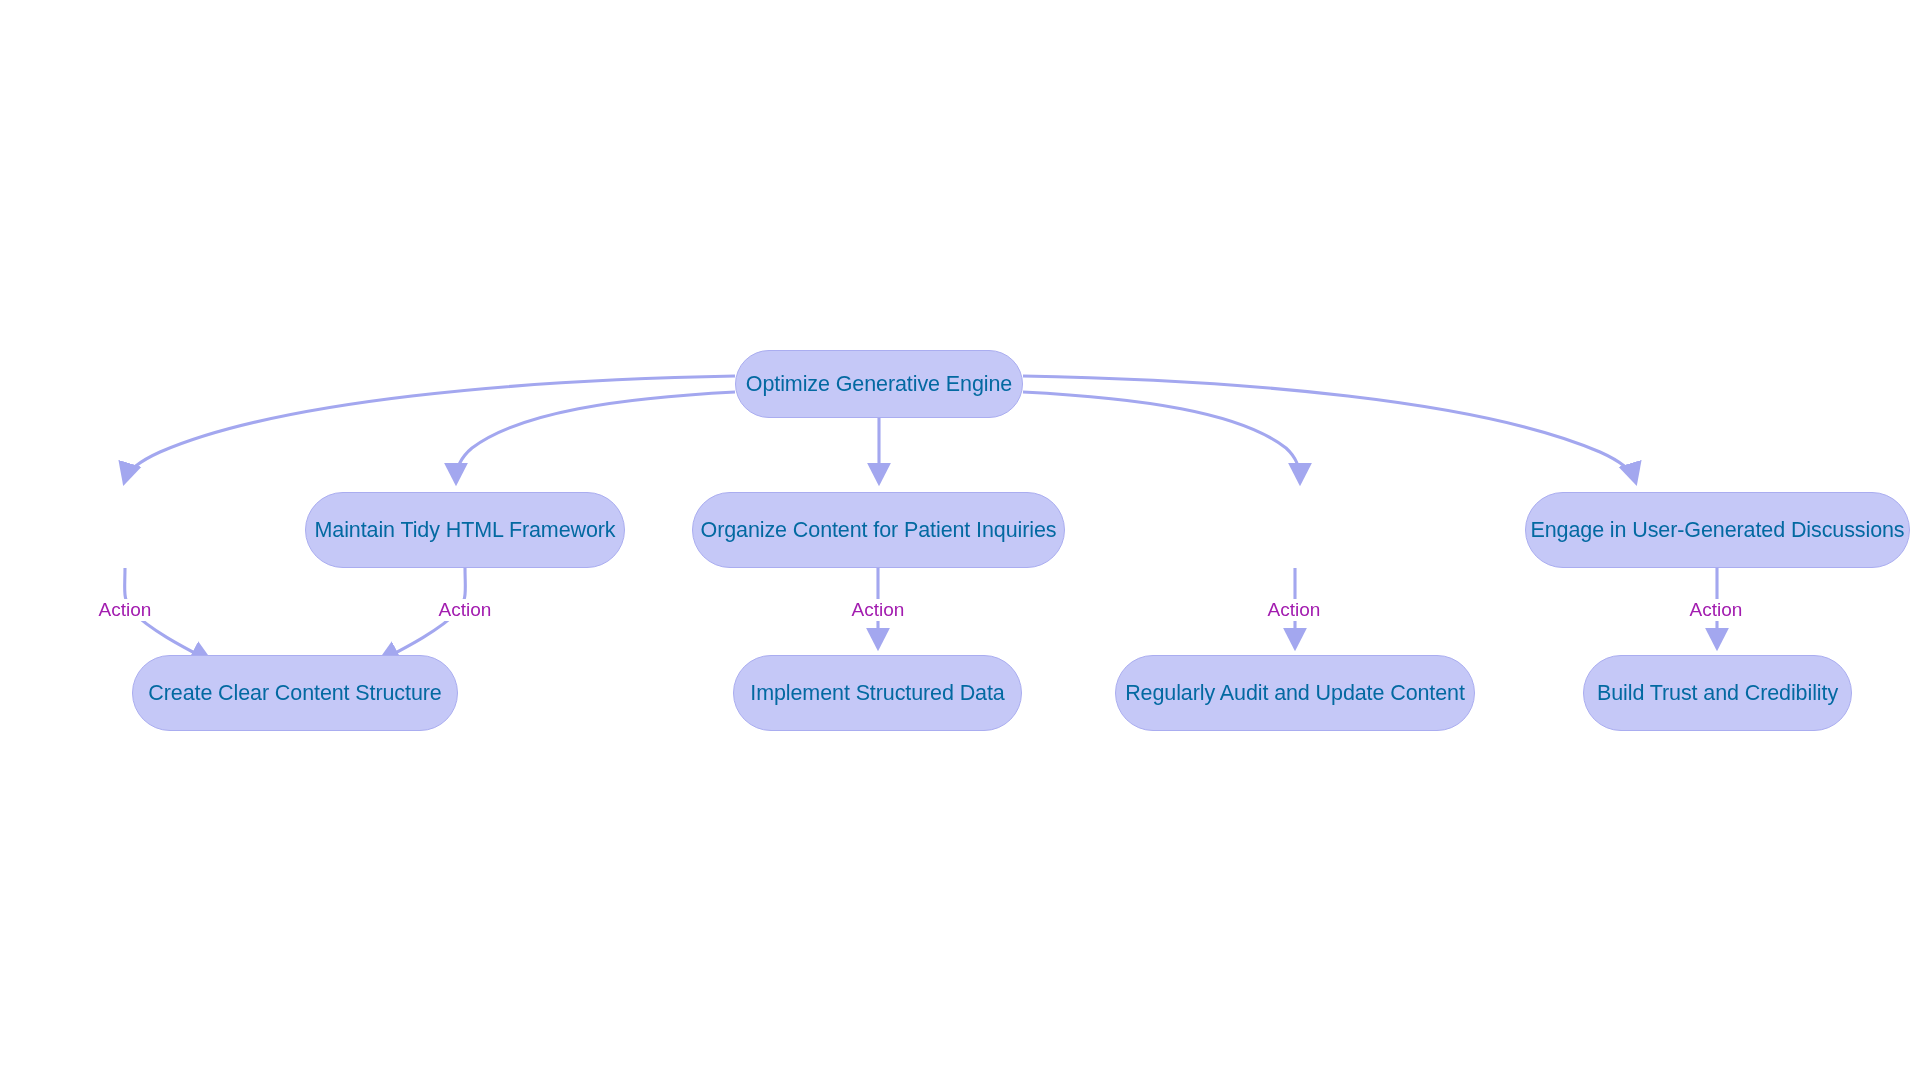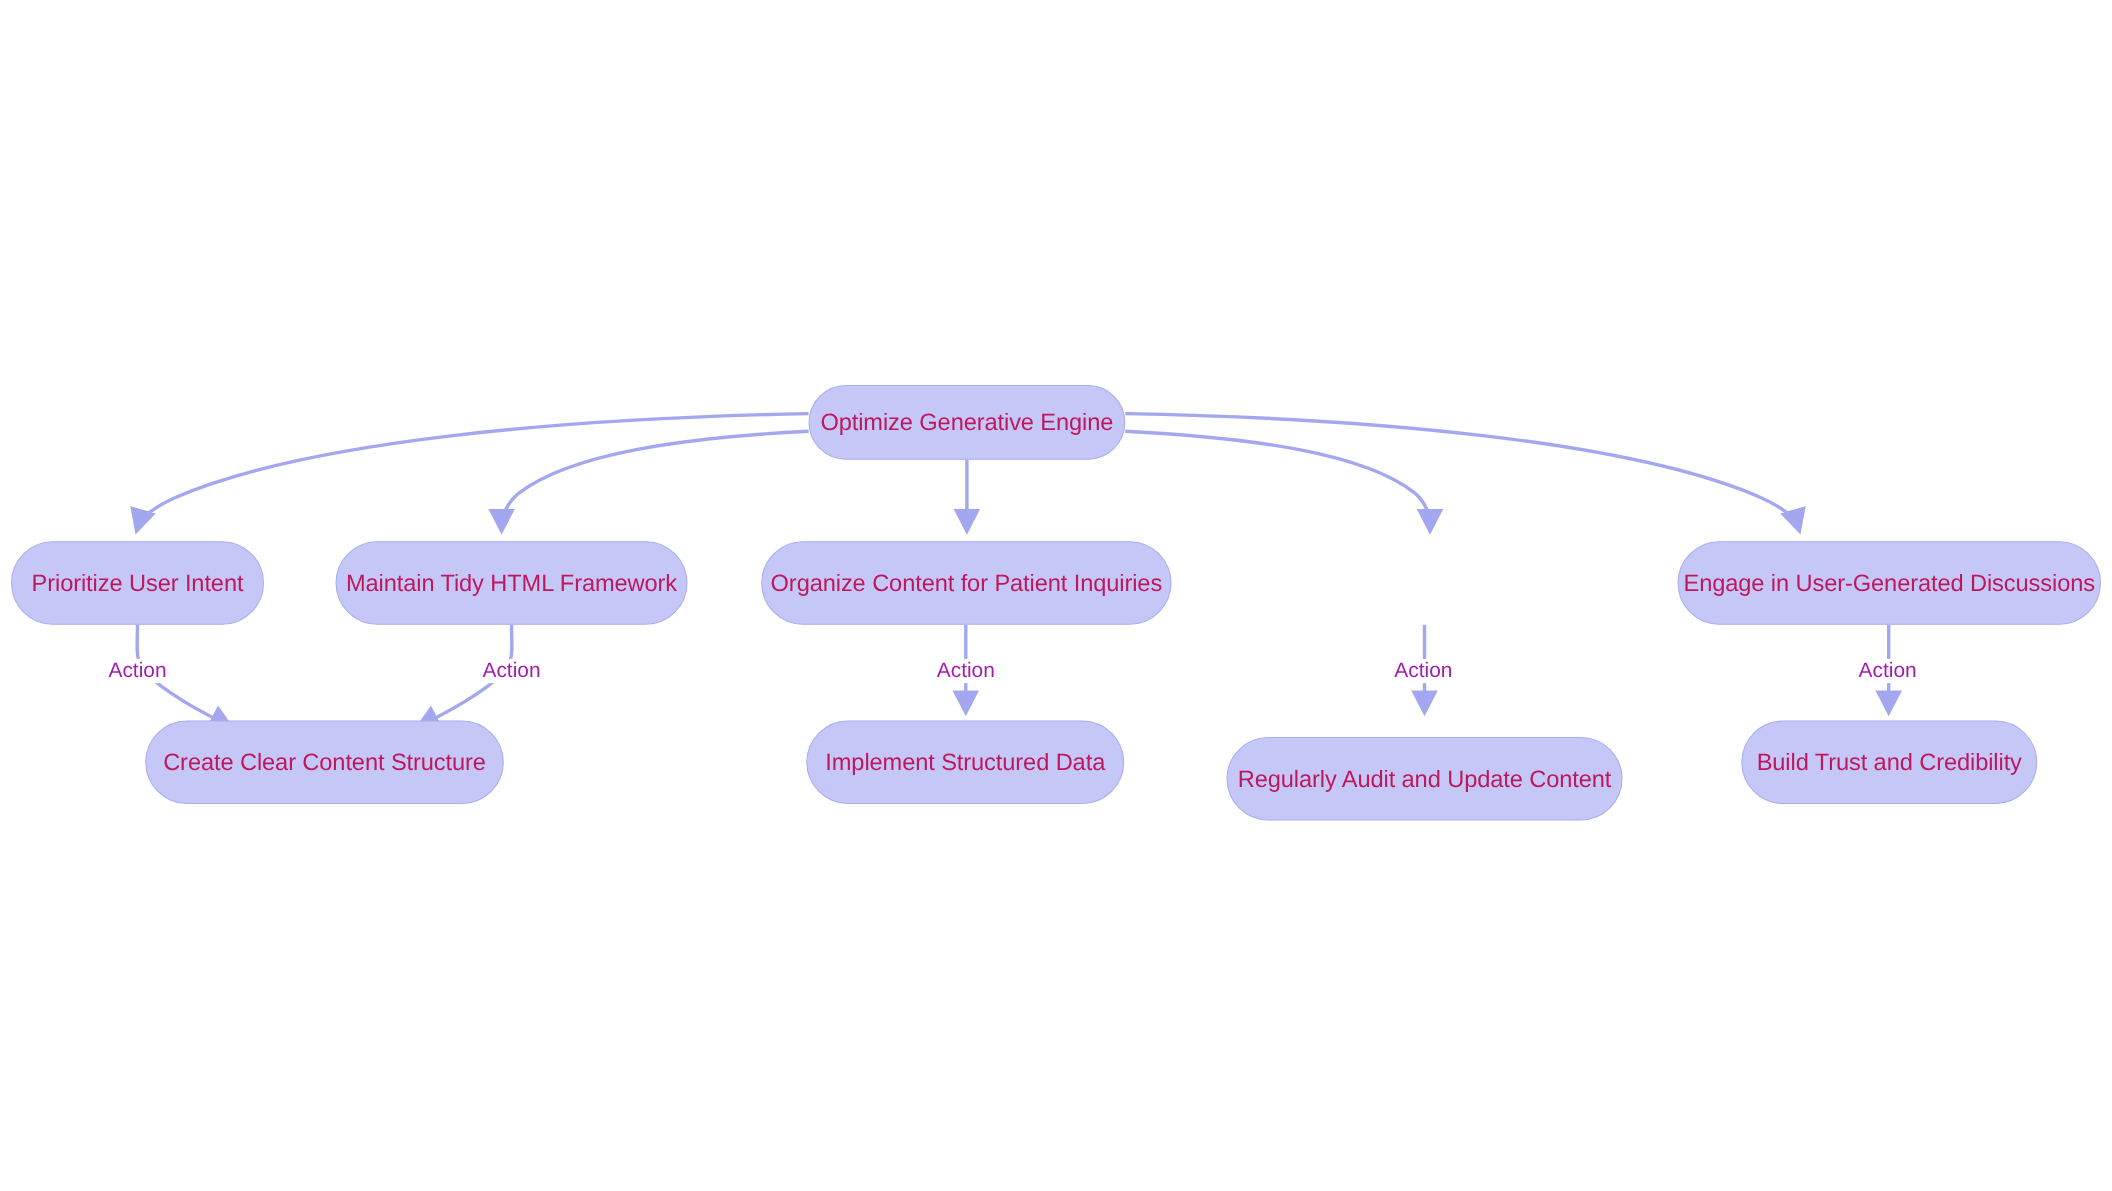--- a/index.html
+++ b/index.html
@@ -24,21 +24,21 @@
   }
   .node {
     position: absolute;
     box-sizing: border-box;
     background: #c5c8f7;
     border: 1.6px solid #aaadf0;
     border-radius: 999px;
     display: flex;
     align-items: center;
     justify-content: center;
-    color: #be185d;
+    color: #0369a1;
     font-size: 21.5px;
     font-family: "Liberation Sans", sans-serif;
     letter-spacing: -0.1px;
     white-space: nowrap;
     z-index: 2;
   }
   .edge-label {
     position: absolute;
     color: #a21caf;
     font-size: 19px;
@@ -83,40 +83,37 @@
       <path d="M1295,568 L1295,645"></path>
 
       <path d="M1717,568 L1717,645"></path>
     </g>
   </svg>
 
   <div class="node" style="left:735px; top:350px; width:288px; height:68px;">
     <span>Optimize Generative Engine</span>
   </div>
 
-  <div class="node" style="left:10px; top:492px; width:230px; height:76px;">
-    <span>Prioritize User Intent</span>
-  </div>
   <div class="node" style="left:692px; top:492px; width:373px; height:76px;">
     <span>Organize Content for Patient Inquiries</span>
   </div>
   <div class="node" style="left:305px; top:492px; width:320px; height:76px;">
     <span>Maintain Tidy HTML Framework</span>
   </div>
   <div class="node" style="left:1525px; top:492px; width:385px; height:76px;">
     <span>Engage in User-Generated Discussions</span>
   </div>
 
   <div class="node" style="left:733px; top:655px; width:289px; height:76px;">
     <span>Implement Structured Data</span>
   </div>
   <div class="node" style="left:132px; top:655px; width:326px; height:76px;">
     <span>Create Clear Content Structure</span>
   </div>
-  <div class="node" style="left:1115px; top:670px; width:360px; height:76px;">
+  <div class="node" style="left:1115px; top:655px; width:360px; height:76px;">
     <span>Regularly Audit and Update Content</span>
   </div>
   <div class="node" style="left:1583px; top:655px; width:269px; height:76px;">
     <span>Build Trust and Credibility</span>
   </div>
 
   <div class="edge-label" style="left:125px; top:610px;">Action</div>
   <div class="edge-label" style="left:465px; top:610px;">Action</div>
   <div class="edge-label" style="left:878px; top:610px;">Action</div>
   <div class="edge-label" style="left:1294px; top:610px;">Action</div>

